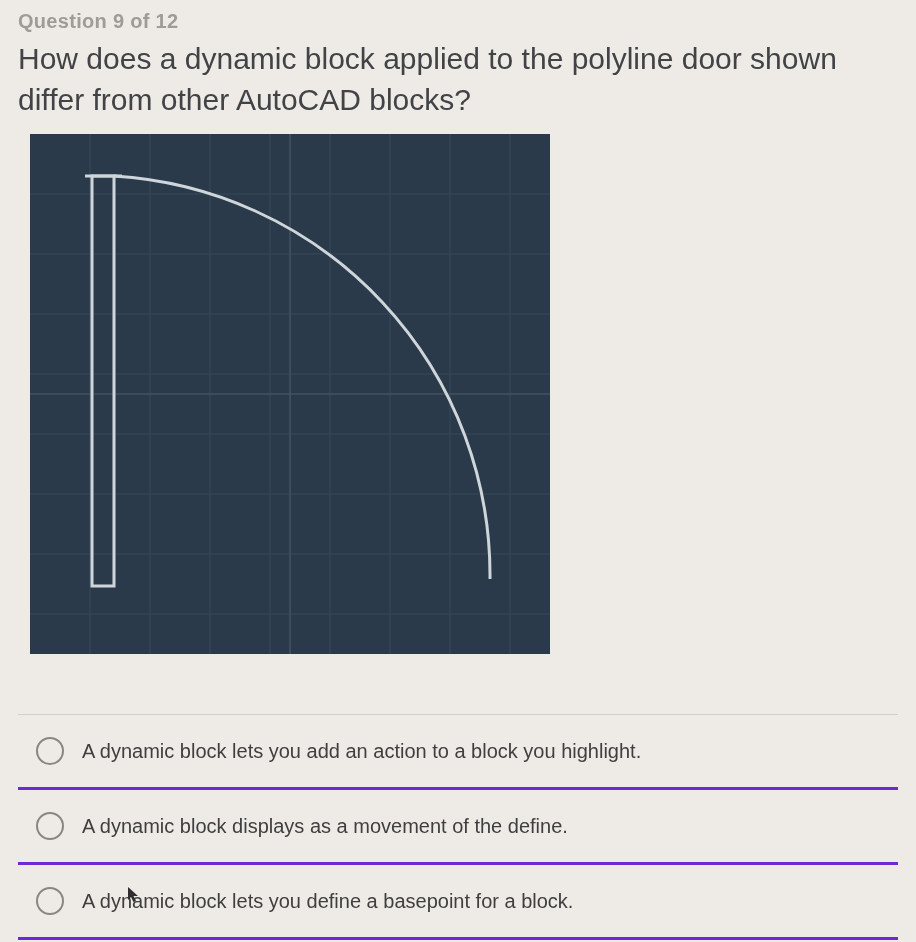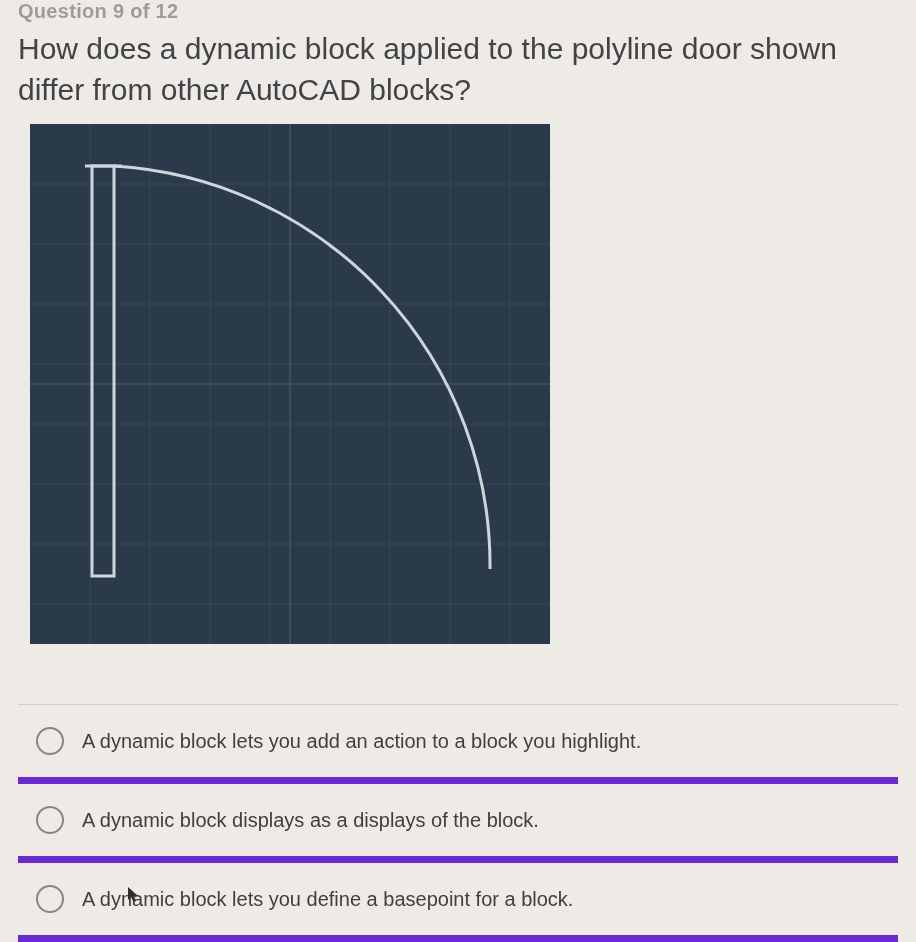--- a/index.html
+++ b/index.html
@@ -13,20 +13,21 @@
   }
   .page {
     padding: 0 18px 0 18px;
   }
   .qnum {
     font-size: 20px;
     color: #9f9c97;
     font-weight: 600;
     letter-spacing: 0.3px;
     padding-top: 0;
+    margin-top: 10px;
   }
   .qtext {
     font-size: 30px;
     color: #414346;
     line-height: 1.35;
     margin-top: 6px;
     margin-bottom: 14px;
   }
   .diagram {
     width: 520px;
@@ -38,21 +39,21 @@
   }
   .options {
     margin-top: 10px;
     border-top: 1px solid #d3cfc9;
   }
   .option {
     display: flex;
     align-items: center;
     gap: 18px;
     padding: 22px 10px 22px 18px;
-    border-bottom: 7px solid #6d28d9;
+    border-bottom: 3px solid #6d28d9;
     cursor: pointer;
   }
   .radio {
     width: 28px;
     height: 28px;
     border: 2px solid #8a8782;
     border-radius: 50%;
     flex: 0 0 28px;
     background: transparent;
   }
@@ -110,21 +111,21 @@
     </svg>
   </div>
 
   <div class="options">
     <div class="option">
       <span class="radio"></span>
       <span class="opt-label">A dynamic block lets you add an action to a block you highlight.</span>
     </div>
     <div class="option">
       <span class="radio"></span>
-      <span class="opt-label">A dynamic block displays as a displays of the block.</span>
+      <span class="opt-label">A dynamic block displays as a movement of the define.</span>
     </div>
     <div class="option">
       <span class="radio"></span>
       <span class="opt-label">A dynamic block lets you define a basepoint for a block.</span>
     </div>
   </div>
 </div>
 
 <svg class="cursor" viewBox="0 0 12 16">
   <path d="M0 0 L0 13 L3 10 L5.5 15 L8 14 L5.5 9 L10 9 Z" fill="#2e2e2e"></path>

